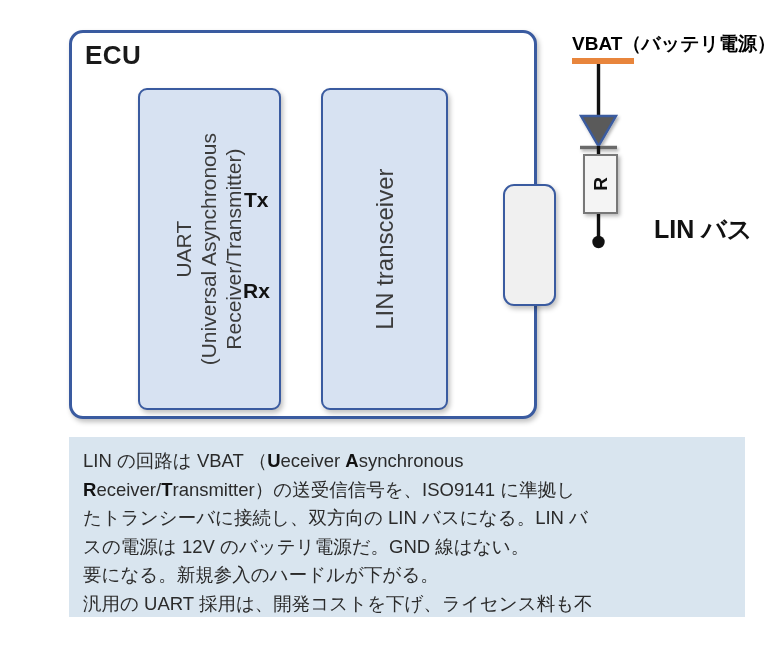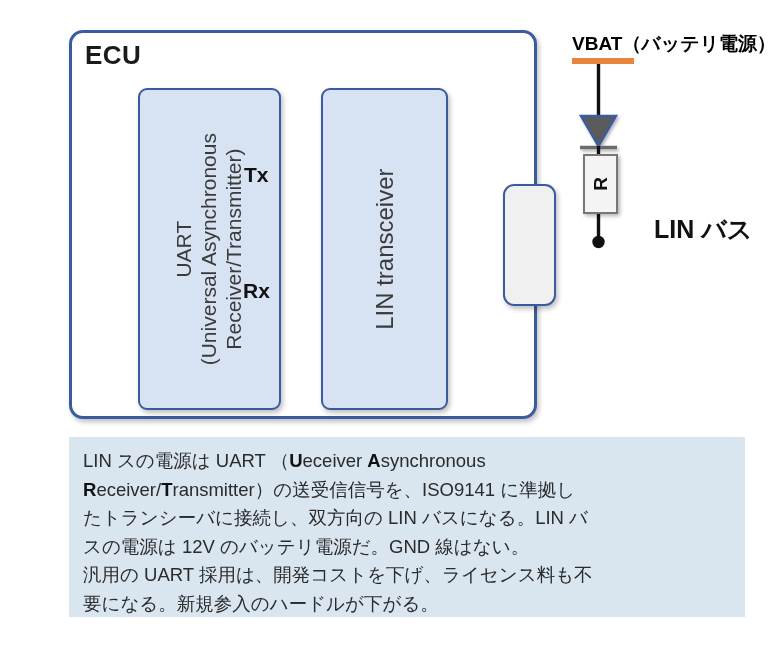--- a/index.html
+++ b/index.html
@@ -73,21 +73,21 @@
   .uart-text { font-size: 21px; }
   .lin-text  { font-size: 24px; }
 
   
   .pinlabel {
     position: absolute;
     font-size: 21px;
     font-weight: bold;
     color: #111111;
   }
-  .tx-label { left: 212px; top: 163px; }
+  .tx-label { left: 212px; top: 188px; }
   .rx-label { left: 211px; top: 279px; }
 
   
   .vbat-label {
     position: absolute;
     left: 540px; top: 31px;
     font-size: 19px;
     font-weight: bold;
     color: #000000;
     white-space: nowrap;
@@ -234,23 +234,23 @@
 
   <div class="resistor-box">
     <div class="resistor-label">
       <span>R</span>
     </div>
   </div>
 
   <div class="linbus-label">LIN バス</div>
 
   <div class="note-box">
-    <div class="note-line"><span>LIN スの電源は UART （</span><b>U</b><span>eceiver </span><b>A</b><span>synchronous</span></div>
+    <div class="note-line"><span>LIN の回路は VBAT （</span><b>U</b><span>eceiver </span><b>A</b><span>synchronous</span></div>
 
     <div class="note-line"><b>R</b><span>eceiver/</span><b>T</b><span>ransmitter）の送受信信号を、ISO9141 に準拠し</span></div>
 
     <div class="note-line">たトランシーバに接続し、双方向の LIN バスになる。LIN バ</div>
     <div class="note-line">スの電源は 12V のバッテリ電源だ。GND 線はない。</div>
+    <div class="note-line">要になる。新規参入のハードルが下がる。</div>
     <div class="note-line">汎用の UART 採用は、開発コストを下げ、ライセンス料も不</div>
-    <div class="note-line">要になる。新規参入のハードルが下がる。</div>
   </div>
 
 </div>
 
 </body></html>

